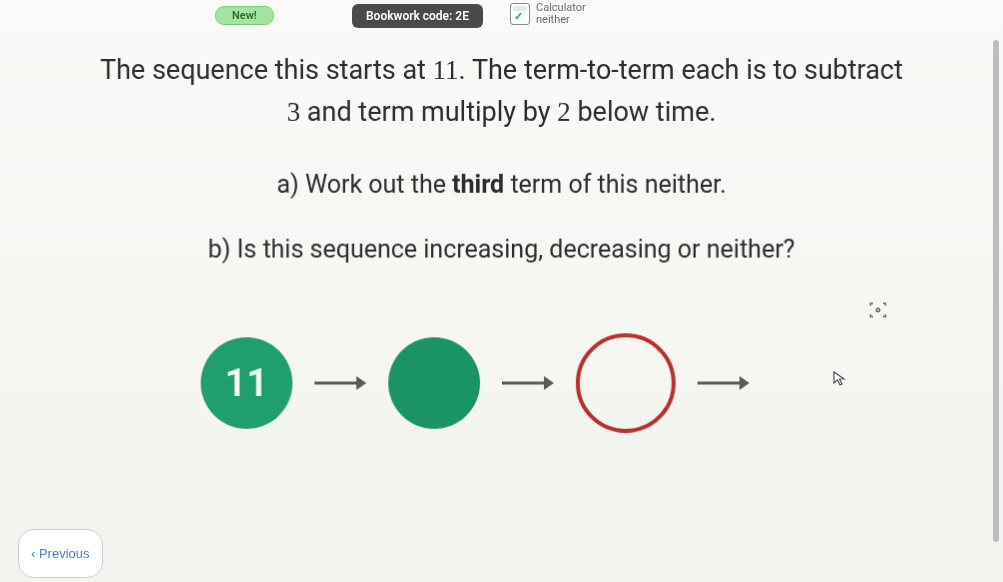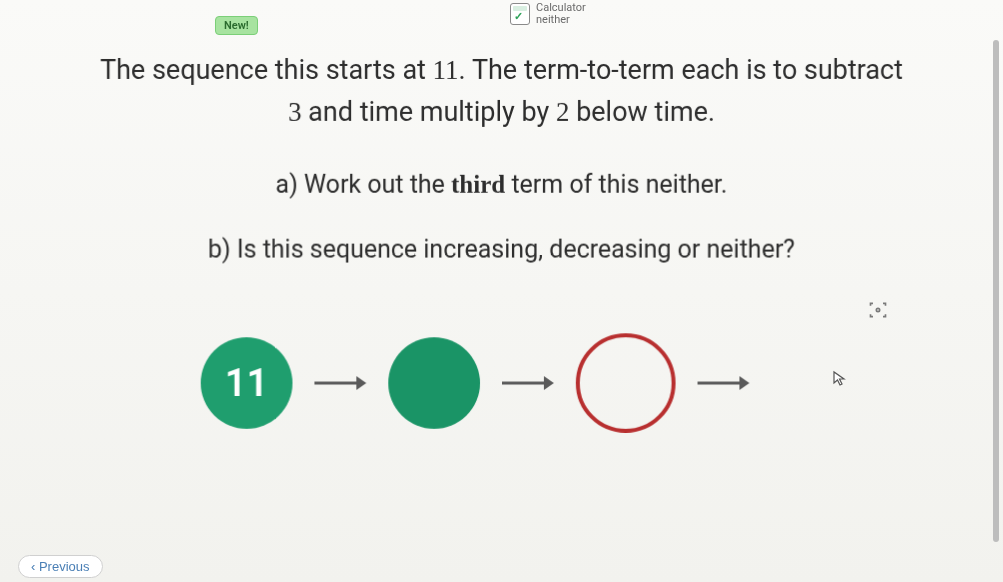--- a/index.html
+++ b/index.html
@@ -19,28 +19,28 @@
     .page {
       position: relative;
       width: 100%;
       height: 100%;
       padding: 0 20px;
       background: linear-gradient(180deg, #fafaf8 0%, #f2f2ee 100%);
     }
     .new-badge {
       position: absolute;
       left: 215px;
-      top: 16px;
+      top: 6px;
       background: #a7e3a0;
       color: #2a6b2e;
       border: 1px solid #7bcf78;
       font-size: 11px;
       font-weight: 600;
-      padding: 2px 8px;
-      border-radius: 4px;
+      padding: 2px 16px;
+      border-radius: 9px;
     }
     .bookwork-pill {
       position: absolute;
       left: 352px;
       top: 4px;
       background: #4a4a4a;
       color: #ffffff;
       font-size: 12px;
       font-weight: 600;
       padding: 5px 14px;
@@ -100,21 +100,20 @@
     }
     .q-a, .q-b {
       font-size: 25px;
       color: #2d2d2d;
       text-align: center;
       margin-top: 36px;
       font-weight: 400;
     }
     .q-a .bold {
       font-weight: 700;
-      font-family: Liberation Serif, serif;
     }
     .sequence-row {
       display: flex;
       align-items: center;
       justify-content: flex-start;
       gap: 22px;
       margin-top: 70px;
       padding-left: 170px;
     }
     .circle {
@@ -168,56 +167,57 @@
       color: #555;
     }
     .prev-button {
       position: absolute;
       left: 18px;
       bottom: 4px;
       background: #ffffff;
       border: 1px solid #d0d0d0;
       color: #4a7fb5;
       font-size: 13px;
-      padding: 3px 12px;
+      padding: 16px 12px;
       border-radius: 16px;
       cursor: pointer;
     }
     .right-scroll-track {
       position: absolute;
       right: 4px;
       top: 40px;
       bottom: 40px;
       width: 6px;
       background: #bdbdbd;
       border-radius: 3px;
     }
   </style>
 </head>
 <body>
 
 <div class="page">
 
   <div class="new-badge">New!</div>
 
+  <div class="bookwork-pill">Bookwork code: 2E</div>
 
   <div class="calc-allowed">
     <div class="calc-icon-wrap">
       <span class="calc-check">✓</span>
     </div>
     <div>
       <div>Calculator</div>
       <div>neither</div>
     </div>
   </div>
 
   <div class="question-block">
     <p class="q-intro">
       <span>The sequence this starts at </span><span class="n">11</span><span>. The term-to-term each is to subtract </span><br>
-      <span class="n">3</span><span> and time multiply by </span><span class="n">2</span><span> below time.</span>
+      <span class="n">3</span><span> and term multiply by </span><span class="n">2</span><span> below time.</span>
     </p>
 
     <p class="q-a">
       <span>a) Work out the </span><span class="bold">third</span><span> term of this neither.</span>
     </p>
 
     <p class="q-b">b) Is this sequence increasing, decreasing or neither?</p>
 
     <div class="sequence-row">
       <div class="circle filled">11</div>

